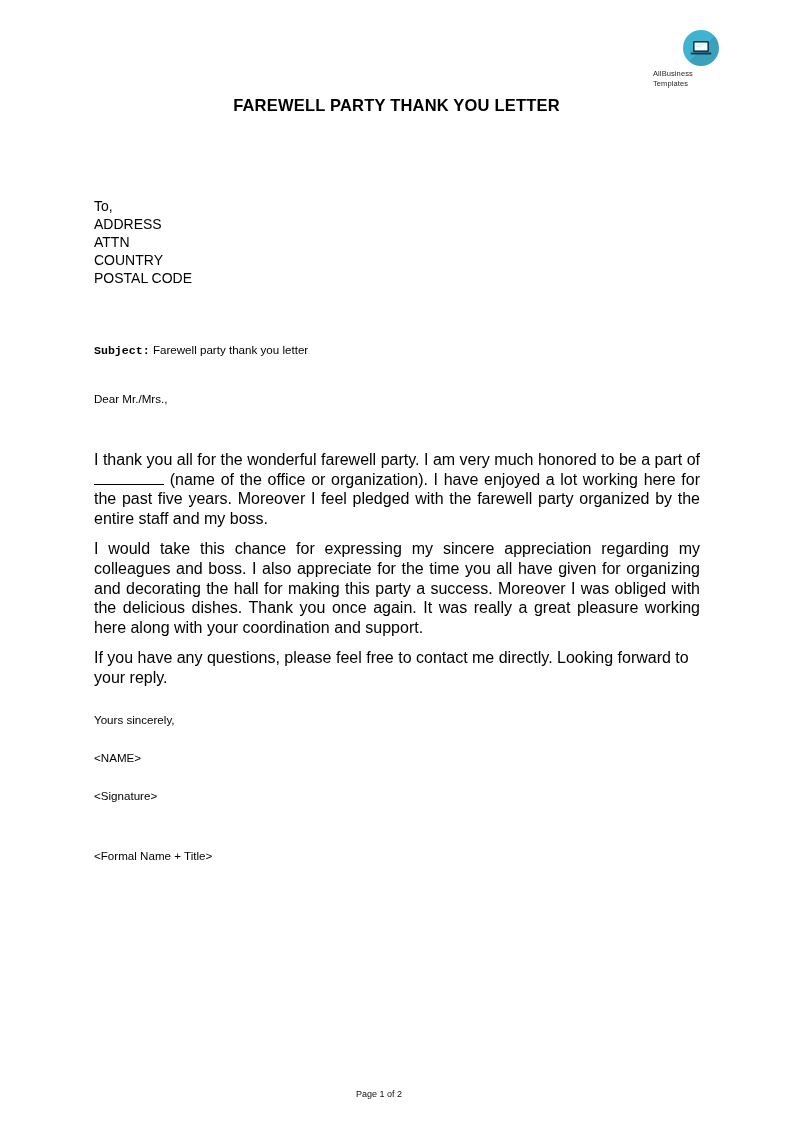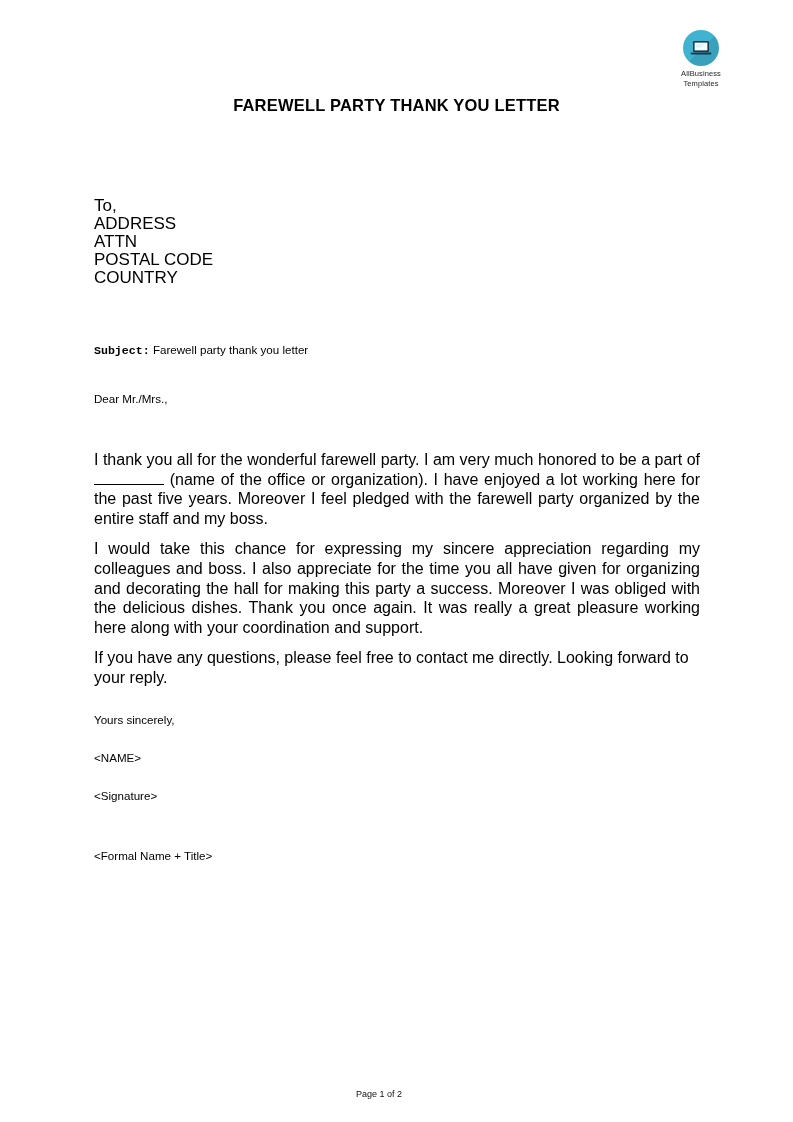--- a/index.html
+++ b/index.html
@@ -20,21 +20,20 @@
     background: #ffffff;
     overflow: hidden;
   }
 
   
   .logo-block {
     position: absolute;
     top: 30px;
     right: 44px;
     width: 96px;
-    text-align: center;
   }
   .logo-mark {
     width: 36px;
     height: 36px;
     margin: 0 auto 3px auto;
     border-radius: 50%;
     background: #3fb3d0;
     position: relative;
     overflow: hidden;
   }
@@ -82,21 +81,21 @@
   }
 
   .date-line { margin-bottom: 0; }
 
   .spacer-lg { height: 42px; }
   .spacer-md { height: 30px; }
   .spacer-sm { height: 20px; }
   .spacer-xs { height: 12px; }
 
   .addr-line {
-    font-size: 17px;
+    font-size: 14px;
     line-height: 18px;
     white-space: nowrap;
   }
 
   .subject-line {
     font-size: 11.6px;
     line-height: 18px;
   }
   .subject-label { font-weight: bold; font-family: Liberation Mono, monospace; }
 
@@ -156,22 +155,22 @@
   <div class="doc-title">FAREWELL PARTY THANK YOU LETTER</div>
 
   <div class="sheet">
 
 
     <div class="spacer-lg"></div>
 
     <div class="addr-line">To,</div>
     <div class="addr-line">ADDRESS</div>
     <div class="addr-line">ATTN</div>
+    <div class="addr-line">COUNTRY</div>
     <div class="addr-line">POSTAL CODE</div>
-    <div class="addr-line">COUNTRY</div>
 
     <div class="spacer-lg"></div>
     <div class="spacer-xs"></div>
 
     <div class="subject-line">
       <span class="subject-label">Subject:</span>
       <span>Farewell party thank you letter</span>
     </div>
 
     <div class="spacer-md"></div>

